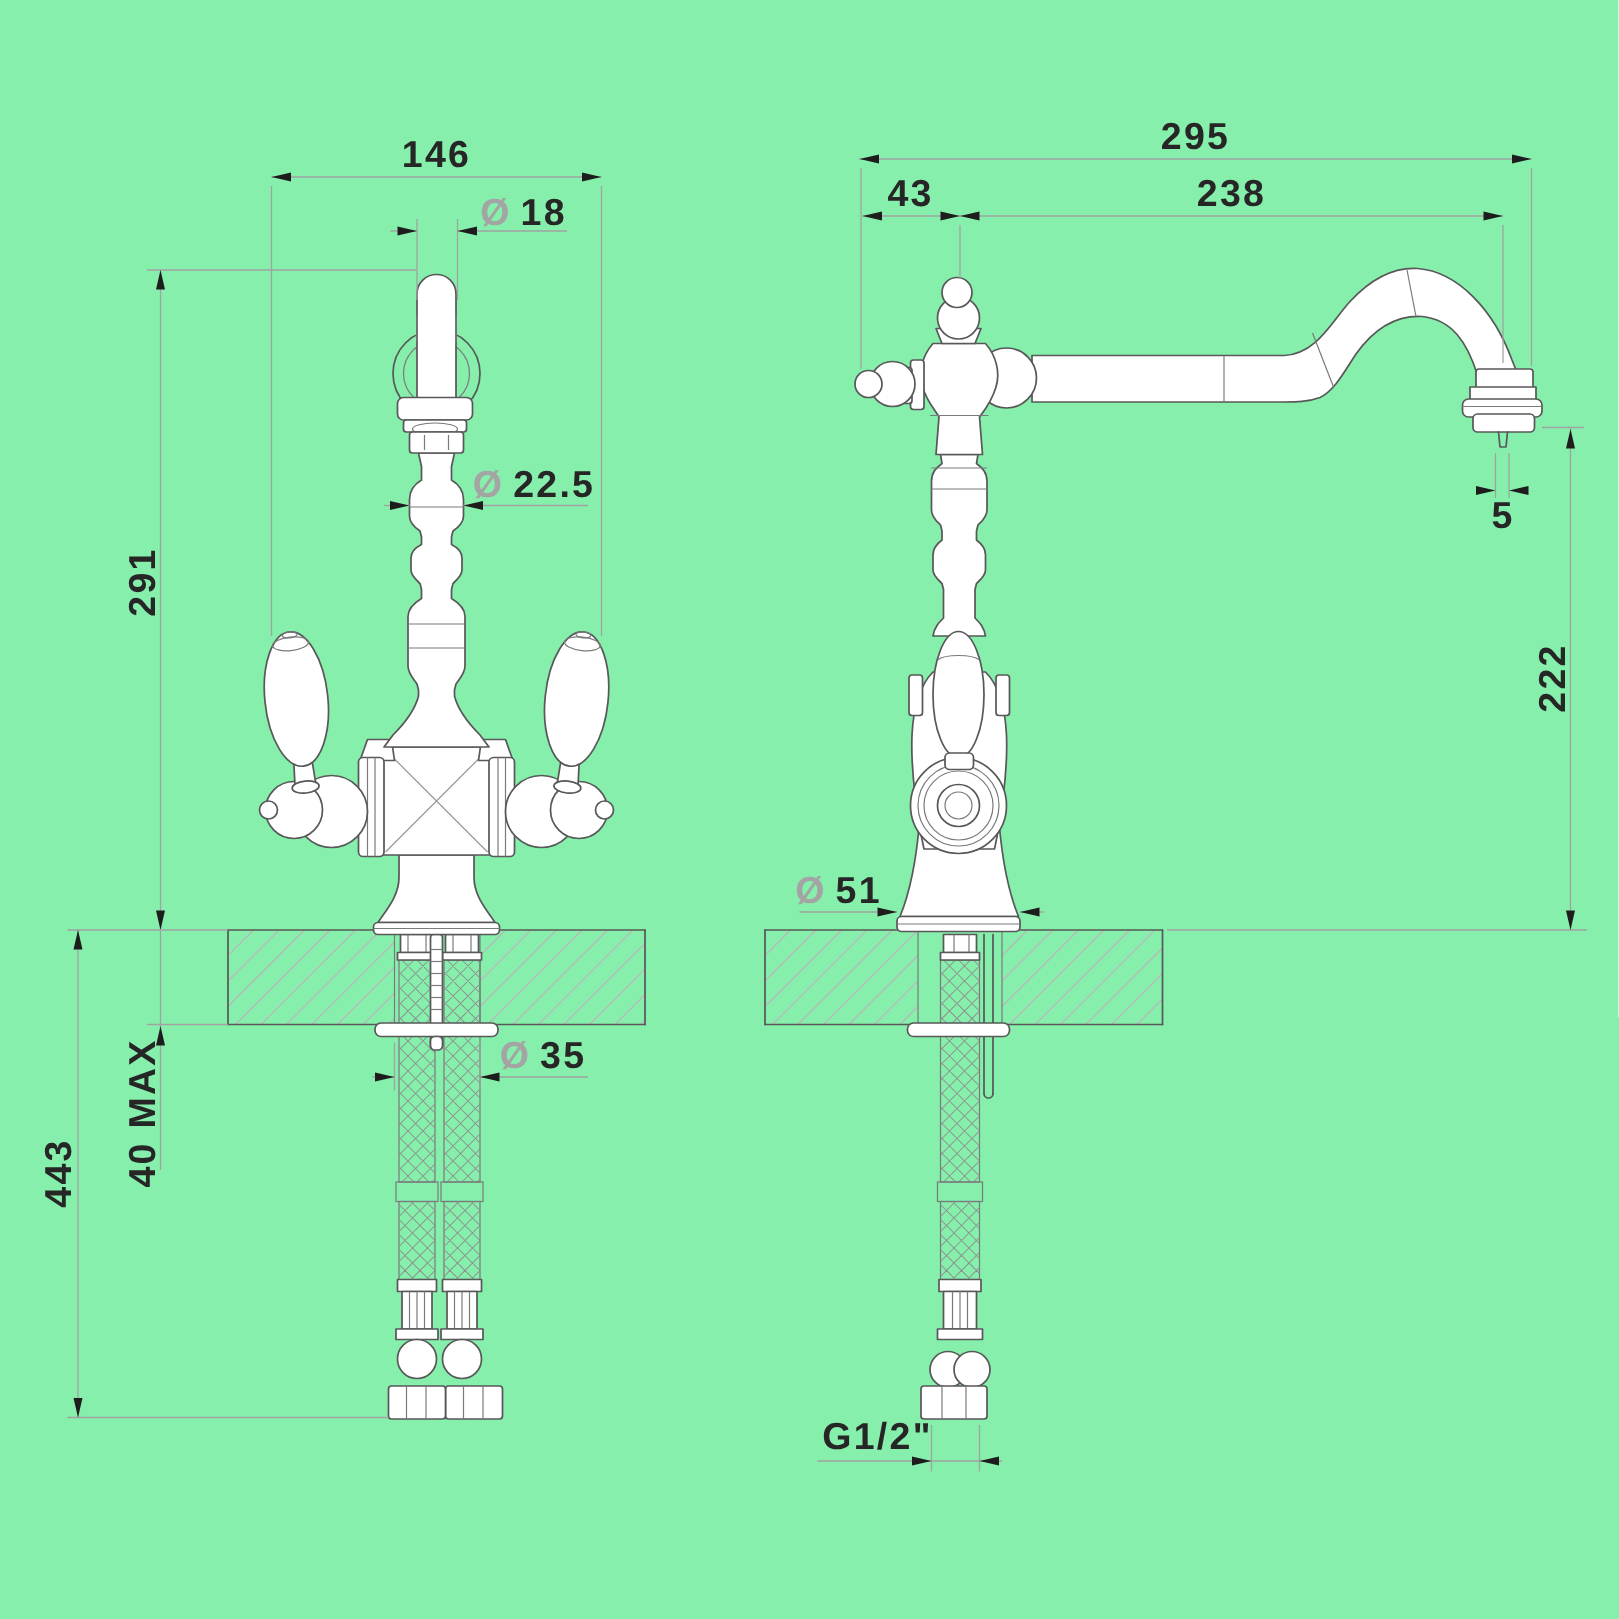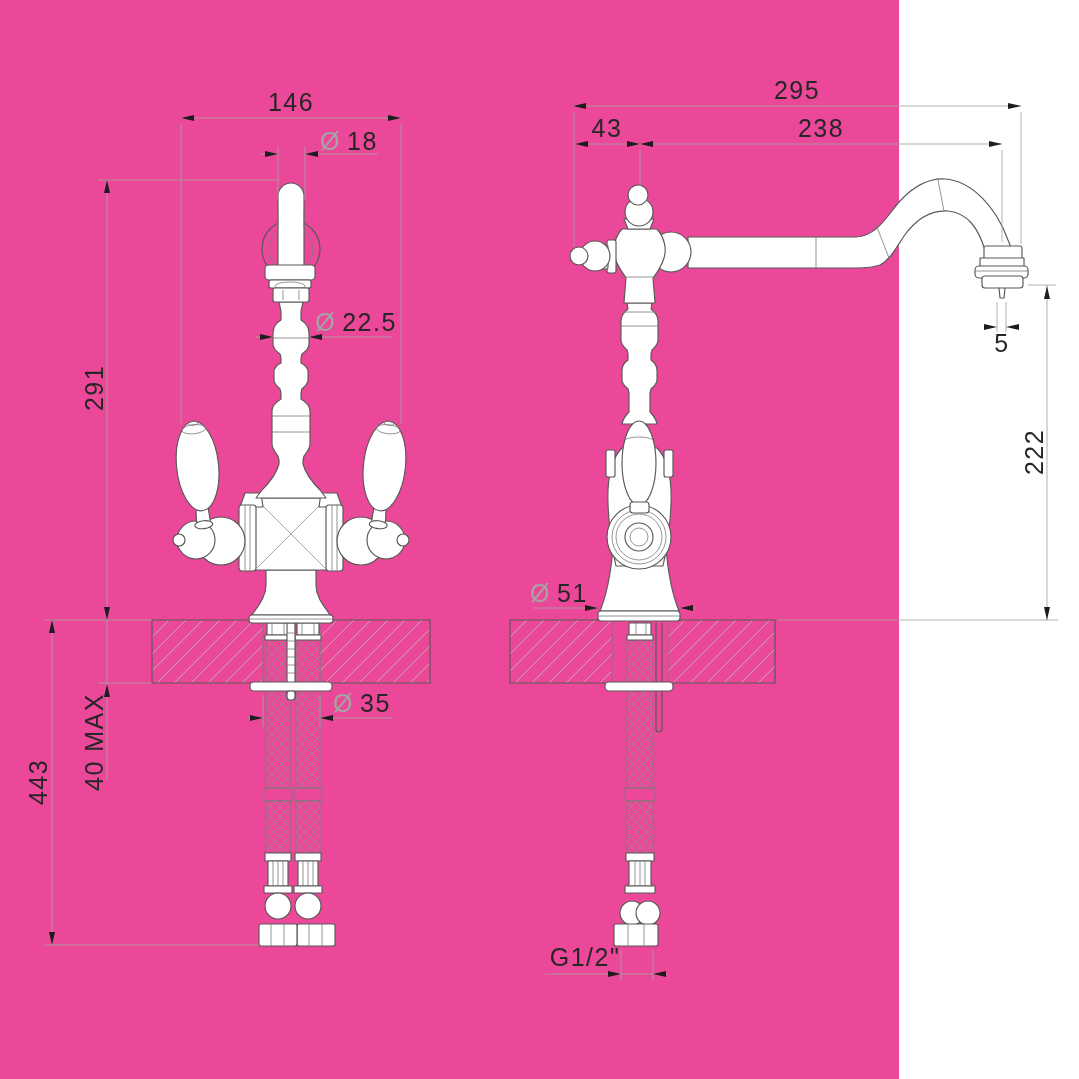--- a/index.html
+++ b/index.html
@@ -1,16 +1,16 @@
 <!DOCTYPE html>
 <html><head>
 <meta charset="utf-8">
 <style>
   html,body{margin:0;padding:0;background:#ffffff;}
-  .stage{width:899px;height:1079px;background:#ec4899;position:relative;font-family:"Liberation Sans","DejaVu Sans",sans-serif;}
+  .stage{width:1079px;height:1079px;background:#86efac;position:relative;font-family:"Liberation Sans","DejaVu Sans",sans-serif;font-weight:bold;}
   svg{display:block}
   
   .o{stroke:#585858;stroke-width:1.15;fill:none;stroke-linecap:round;stroke-linejoin:round;}
   .w{fill:#ffffff;}
   .t{stroke:#7a7a7a;stroke-width:.8;fill:none;}
   .x{stroke:#9a9a9a;stroke-width:.85;fill:none;}
   
   .hp{stroke:#b9b9b9;stroke-width:.85;fill:none;}
   .bp{stroke:#8f8f8f;stroke-width:.7;fill:none;}
   

